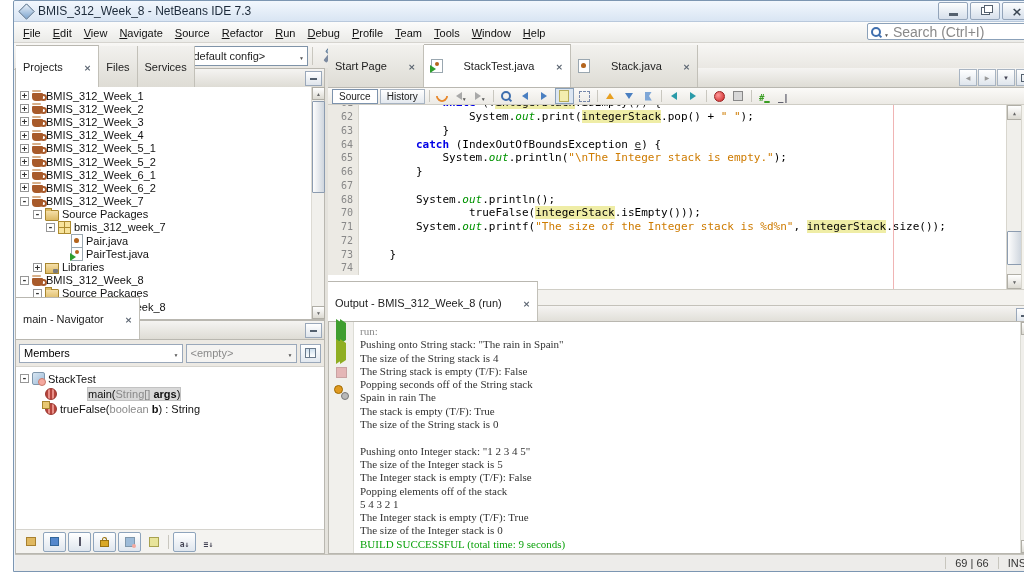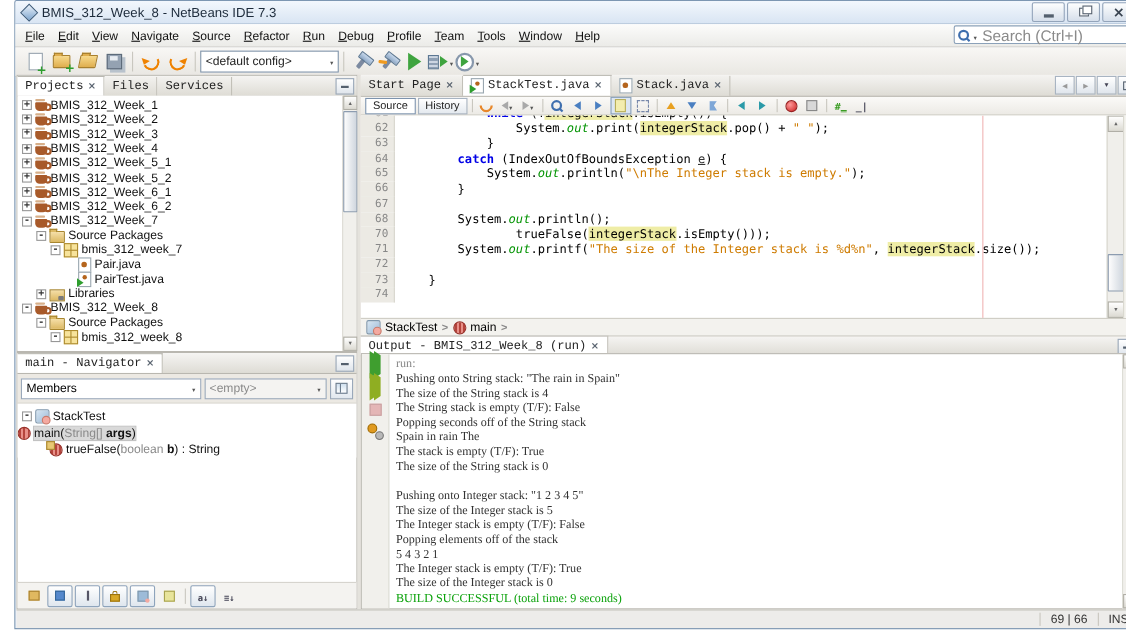--- a/index.html
+++ b/index.html
@@ -57,21 +57,21 @@
   .tbtn .car{margin-left:1px;}
 
   
   .main{position:absolute;top:67px;left:1px;right:1px;bottom:17px;background:#e8e6e1;}
   .lpane{position:absolute;left:0;top:0;width:310px;height:100%;}
   .vsplit{position:absolute;left:310px;top:0;width:3px;height:100%;background:#e4e2dc;}
   .rpane{position:absolute;left:313px;top:0;right:0;height:100%;}
 
   
   .tabbar{display:flex;align-items:flex-end;height:18px;background:linear-gradient(#f5f4f2,#dedcd5);border-bottom:1px solid #b9b7b0;position:relative;}
-  .ptab,.etab,.otab{display:inline-flex;align-items:center;gap:4px;padding:0 7px;font-size:11px;height:17px;border-right:1px solid #c2c0b8;background:linear-gradient(#f2f1ee,#dedcd5);color:#222;font-family:Liberation Mono, monospace;}
+  .ptab,.etab,.otab{display:inline-flex;align-items:center;gap:21px;padding:12px 7px;font-size:11px;height:17px;border-right:1px solid #c2c0b8;background:linear-gradient(#f2f1ee,#dedcd5);color:#222;}
   .ptab.active,.etab.active,.otab.active{background:#fff;border-top:1px solid #b9b7b0;}
   .tx::before{content:"×";font:bold 9px/9px "DejaVu Sans",sans-serif;color:#5a6470;}
   .pmin{position:absolute;right:2px;top:2px;width:15px;height:13px;border:1px solid #9aa8ba;background:linear-gradient(#fff,#dfe5ec);display:flex;align-items:center;justify-content:center;}
   .pmin::before{content:"";width:7px;height:2px;background:#54606e;}
 
   
   .treebox{position:relative;background:#fff;overflow:hidden;}
   .trow{display:flex;align-items:center;white-space:nowrap;font-size:11px;color:#111;}
   .exp{width:9px;height:9px;flex:none;border:1px solid #979797;background:#fff;font:bold 9px/7px "DejaVu Sans Mono",monospace;text-align:center;color:#333;margin-right:3px;box-sizing:border-box;}
   .lbl{margin-left:3px;}
@@ -428,21 +428,21 @@
           <span class="nfilter">
               <span class="g-table"></span>
             </span>
         </div>
         <div id="nav-tree" class="treebox">
             <div class="trow" style="padding-left: 4px;">
               <span class="exp">-</span>
               <span class="ic i-class"></span>
               <span class="lbl"><span>StackTest</span></span>
             </div>
-            <div class="trow" style="">
+            <div class="trow" style="padding-left: 29px; gap: 28px;">
               <span class="ic i-meth"></span>
               <span class="lbl sel"><span>main(</span><span class="dim">String[] </span><span class="b">args</span><span>)</span></span>
             </div>
             <div class="trow" style="padding-left: 29px;">
               <span class="ic i-meth2"></span>
               <span class="lbl"><span>trueFalse(</span><span class="dim">boolean </span><span class="b">b</span><span>) : String</span></span>
             </div>
           </div>
         <div class="nav-tools">
           <span class="nb nb-flat">

